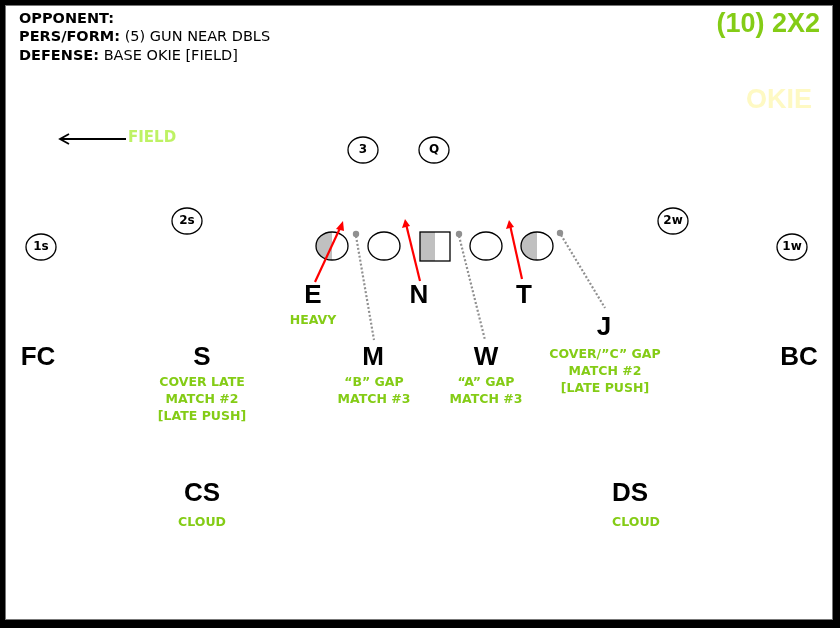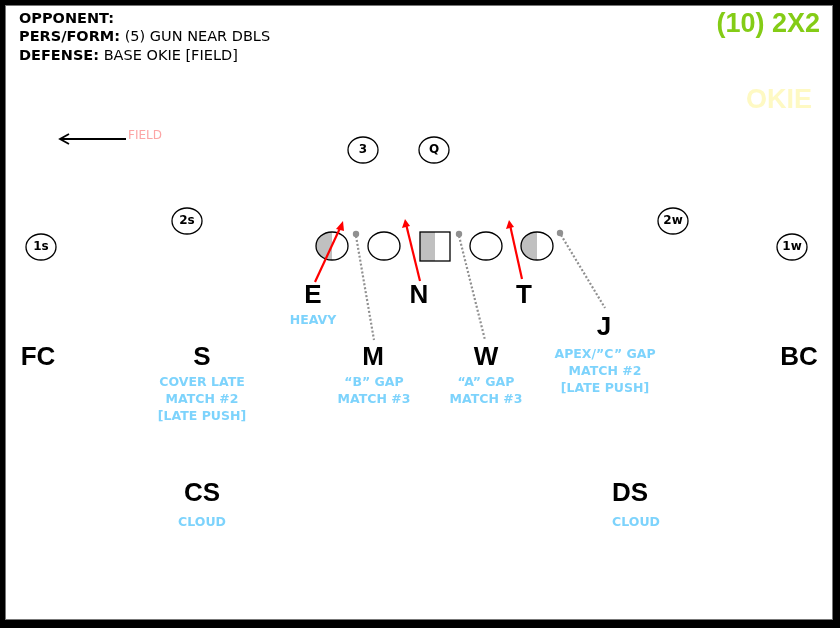--- a/index.html
+++ b/index.html
@@ -10,23 +10,23 @@
   }
   .canvas {
     position: absolute; left: 5px; top: 5px; width: 828px; height: 615px;
     background: #fff; border: 1px solid #777; box-sizing: border-box;
   }
   .t { position: absolute; font-family: "DejaVu Sans", sans-serif; white-space: nowrap; }
   .hdr { left: 19px; font-size: 14.5px; color: #000; line-height: 18px; }
   .hdr b { font-weight: bold; }
   .title { right: 20px; top: 8px; font-family: "Liberation Sans", sans-serif; font-weight: bold; font-size: 27px; color: #84cc16; }
   .okie { right: 28px; top: 84px; font-family: "Liberation Sans", sans-serif; font-weight: 900; font-size: 27px; color: #fef9c3; }
-  .field-label { left: 128px; top: 128px; font-weight: normal; font-size: 12px; color: #fca5a5; }
+  .field-label { left: 128px; top: 128px; font-weight: bold; font-size: 15px; color: #bef264; }
   .pos { font-family: "Liberation Sans", sans-serif; font-weight: bold; font-size: 26px; color: #000; text-align: center; transform: translateX(-50%); }
-  .note { font-family: "DejaVu Sans", sans-serif; font-weight: bold; font-size: 12.5px; color: #7dd3fc; text-align: center; line-height: 17px; transform: translateX(-50%); }
+  .note { font-family: "DejaVu Sans", sans-serif; font-weight: bold; font-size: 12.5px; color: #84cc16; text-align: center; line-height: 17px; transform: translateX(-50%); }
   svg { position: absolute; left: 0; top: 0; }
   .circ-label { font-family: "DejaVu Sans", sans-serif; font-weight: bold; font-size: 12px; }
 </style>
 </head>
 <body>
 
 <div class="frame"></div>
 <div class="canvas"></div>
 
 <div class="t hdr" style="top:9px;">
@@ -131,21 +131,21 @@
 
 <div class="t field-label">FIELD</div>
 
 <div class="t pos" style="left:313px; top:279px;">E</div>
 <div class="t note" style="left:313px; top:311px;">HEAVY</div>
 
 <div class="t pos" style="left:419px; top:279px;">N</div>
 <div class="t pos" style="left:524px; top:279px;">T</div>
 
 <div class="t pos" style="left:604px; top:311px;">J</div>
-<div class="t note" style="left:605px; top:345px;">APEX/”C” GAP</div>
+<div class="t note" style="left:605px; top:345px;">COVER/”C” GAP</div>
 <div class="t note" style="left:605px; top:362px;">MATCH #2</div>
 <div class="t note" style="left:605px; top:379px;">[LATE PUSH]</div>
 
 <div class="t pos" style="left:38px; top:341px;">FC</div>
 
 <div class="t pos" style="left:202px; top:341px;">S</div>
 <div class="t note" style="left:202px; top:373px;">COVER LATE</div>
 <div class="t note" style="left:202px; top:390px;">MATCH #2</div>
 <div class="t note" style="left:202px; top:407px;">[LATE PUSH]</div>
 

